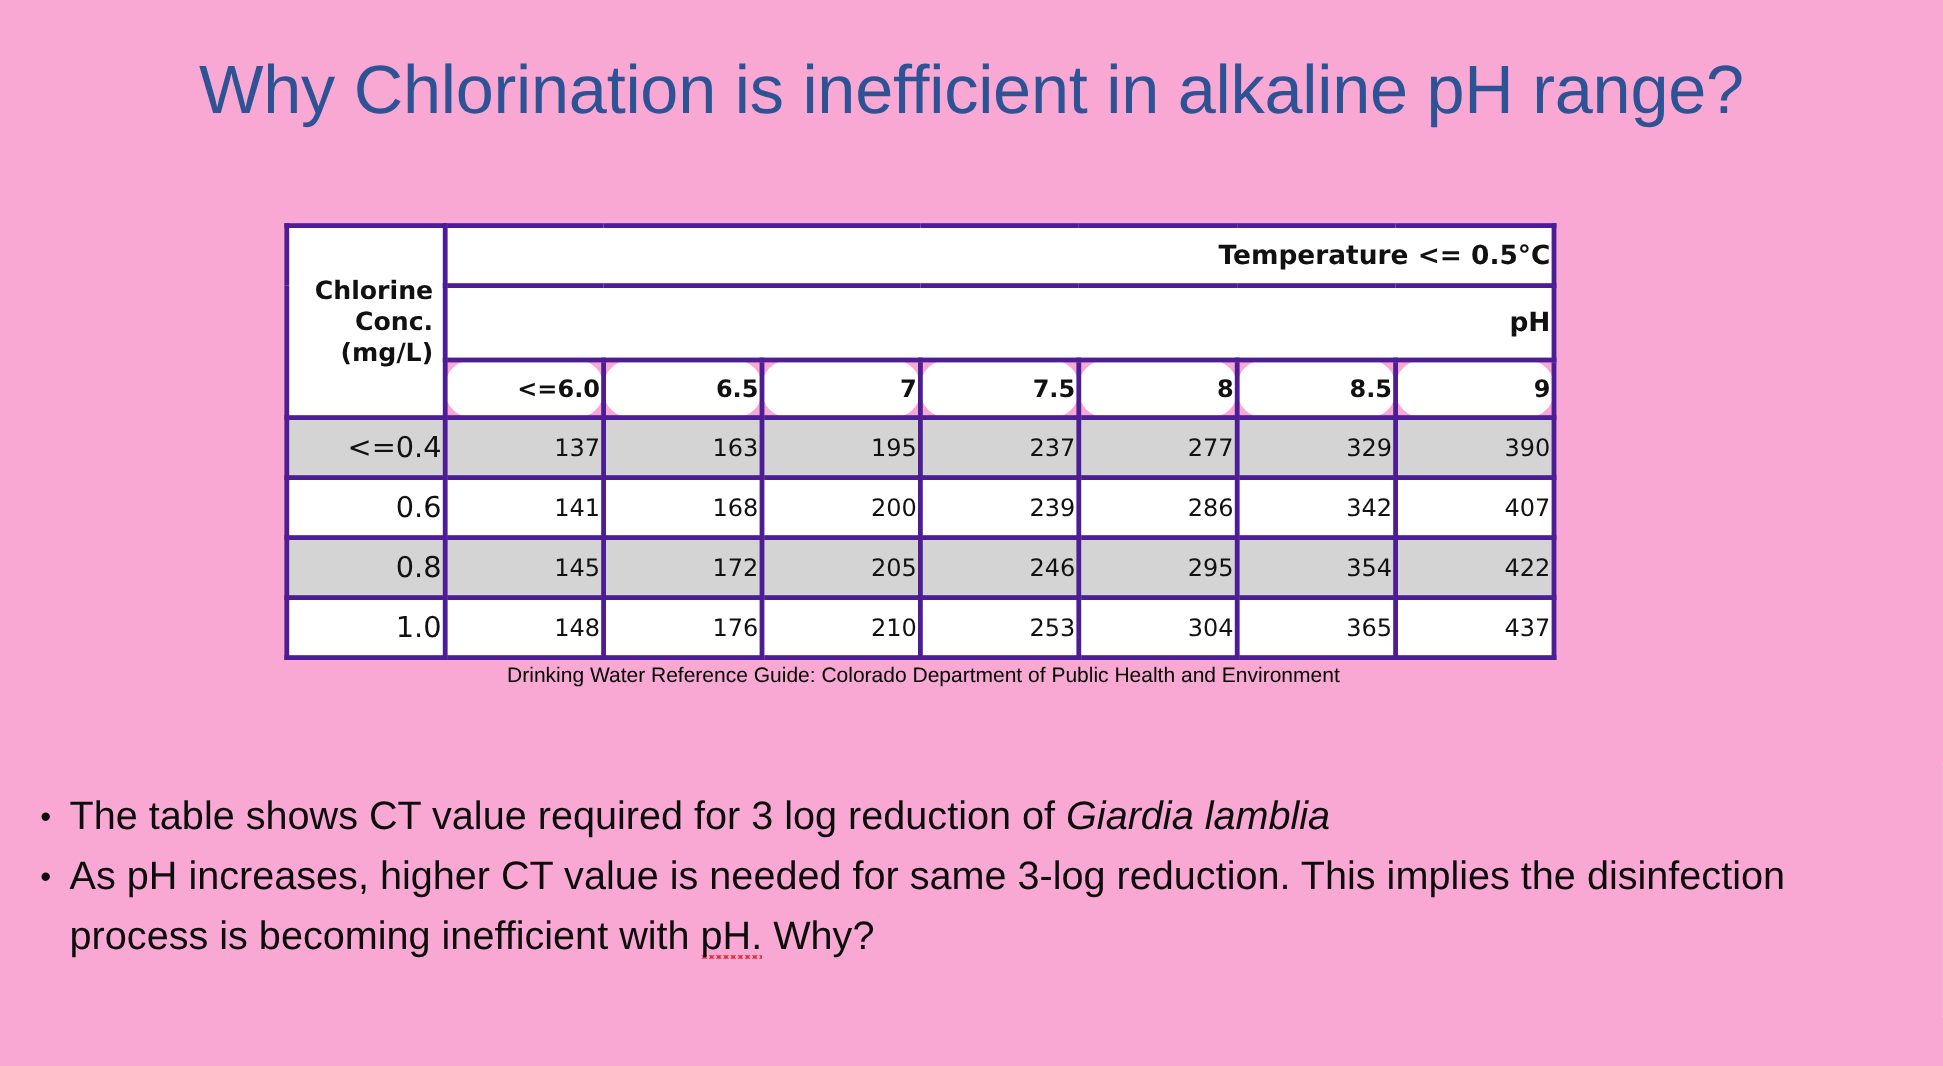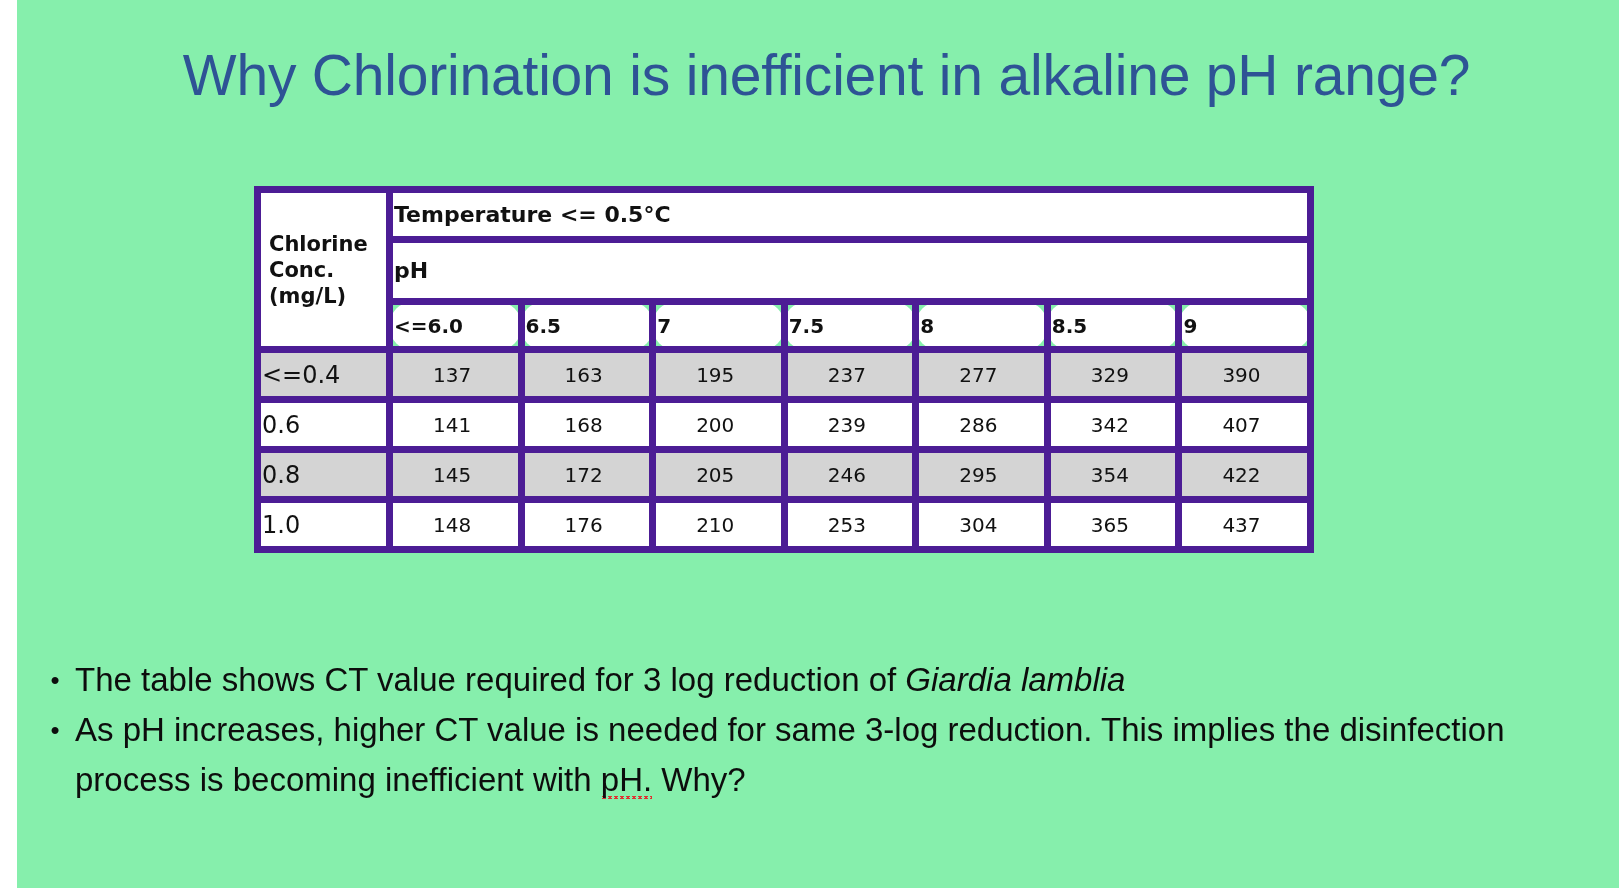--- a/index.html
+++ b/index.html
@@ -9,22 +9,21 @@
     height: 888px;
     background: #ffffff;
     font-family: "Liberation Sans", sans-serif;
     overflow: hidden;
     position: relative;
   }
 
   .slide {
     position: absolute;
     inset: 0;
-    background: #86efac;
-    margin-left: 17px;
+    background: #f9a8d4;
   }
 
   
   .slide-title {
     position: absolute;
     left: 0;
     top: 40px;
     width: 1619px;
     text-align: center;
     font-size: 57px;
@@ -43,22 +42,22 @@
     width: 1060px;
   }
   table.ct-table {
     border-collapse: collapse;
     width: 1060px;
     table-layout: fixed;
     font-family: "DejaVu Sans", "Liberation Sans", sans-serif;
   }
   table.ct-table th,
   table.ct-table td {
-    border: 7px solid #4c1d95;
-    text-align: left;
+    border: 4px solid #4c1d95;
+    text-align: right;
     vertical-align: middle;
     color: #111111;
     background: #ffffff;
   }
   th.corner-head {
     width: 132px;
     font-size: 21px;
     font-weight: 700;
     line-height: 26px;
     padding: 6px 8px;
@@ -213,20 +212,21 @@
           <td class="val">210</td>
           <td class="val">253</td>
           <td class="val">304</td>
           <td class="val">365</td>
           <td class="val">437</td>
         </tr>
       </tbody>
     </table>
   </div>
 
+  <div class="tbl-caption">Drinking Water Reference Guide: Colorado Department of Public Health and Environment</div>
 
   <div class="bullets">
 
     <div class="bullet">
       <span class="dot">•</span>
       <span class="btext"><span>The table shows CT value required for 3 log reduction of </span><span class="it">Giardia lamblia</span></span>
     </div>
 
     <div class="bullet">
       <span class="dot">•</span>

